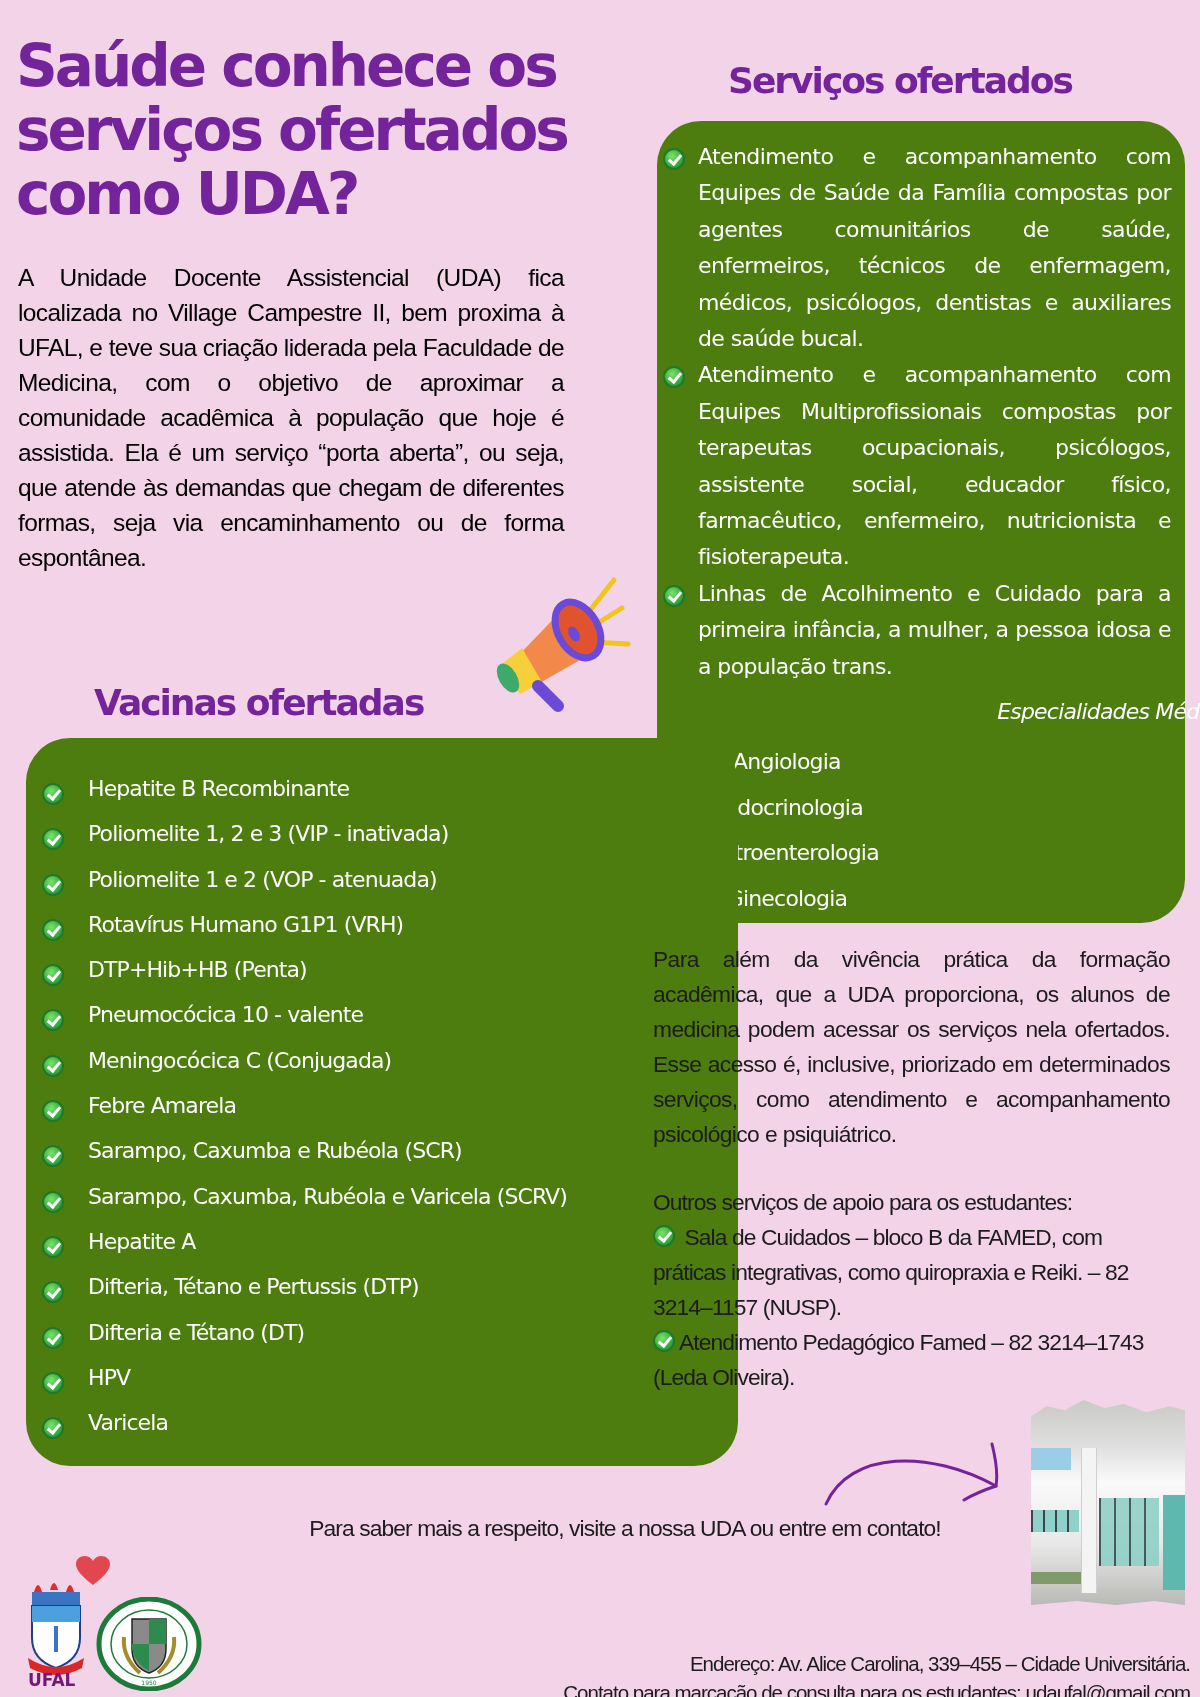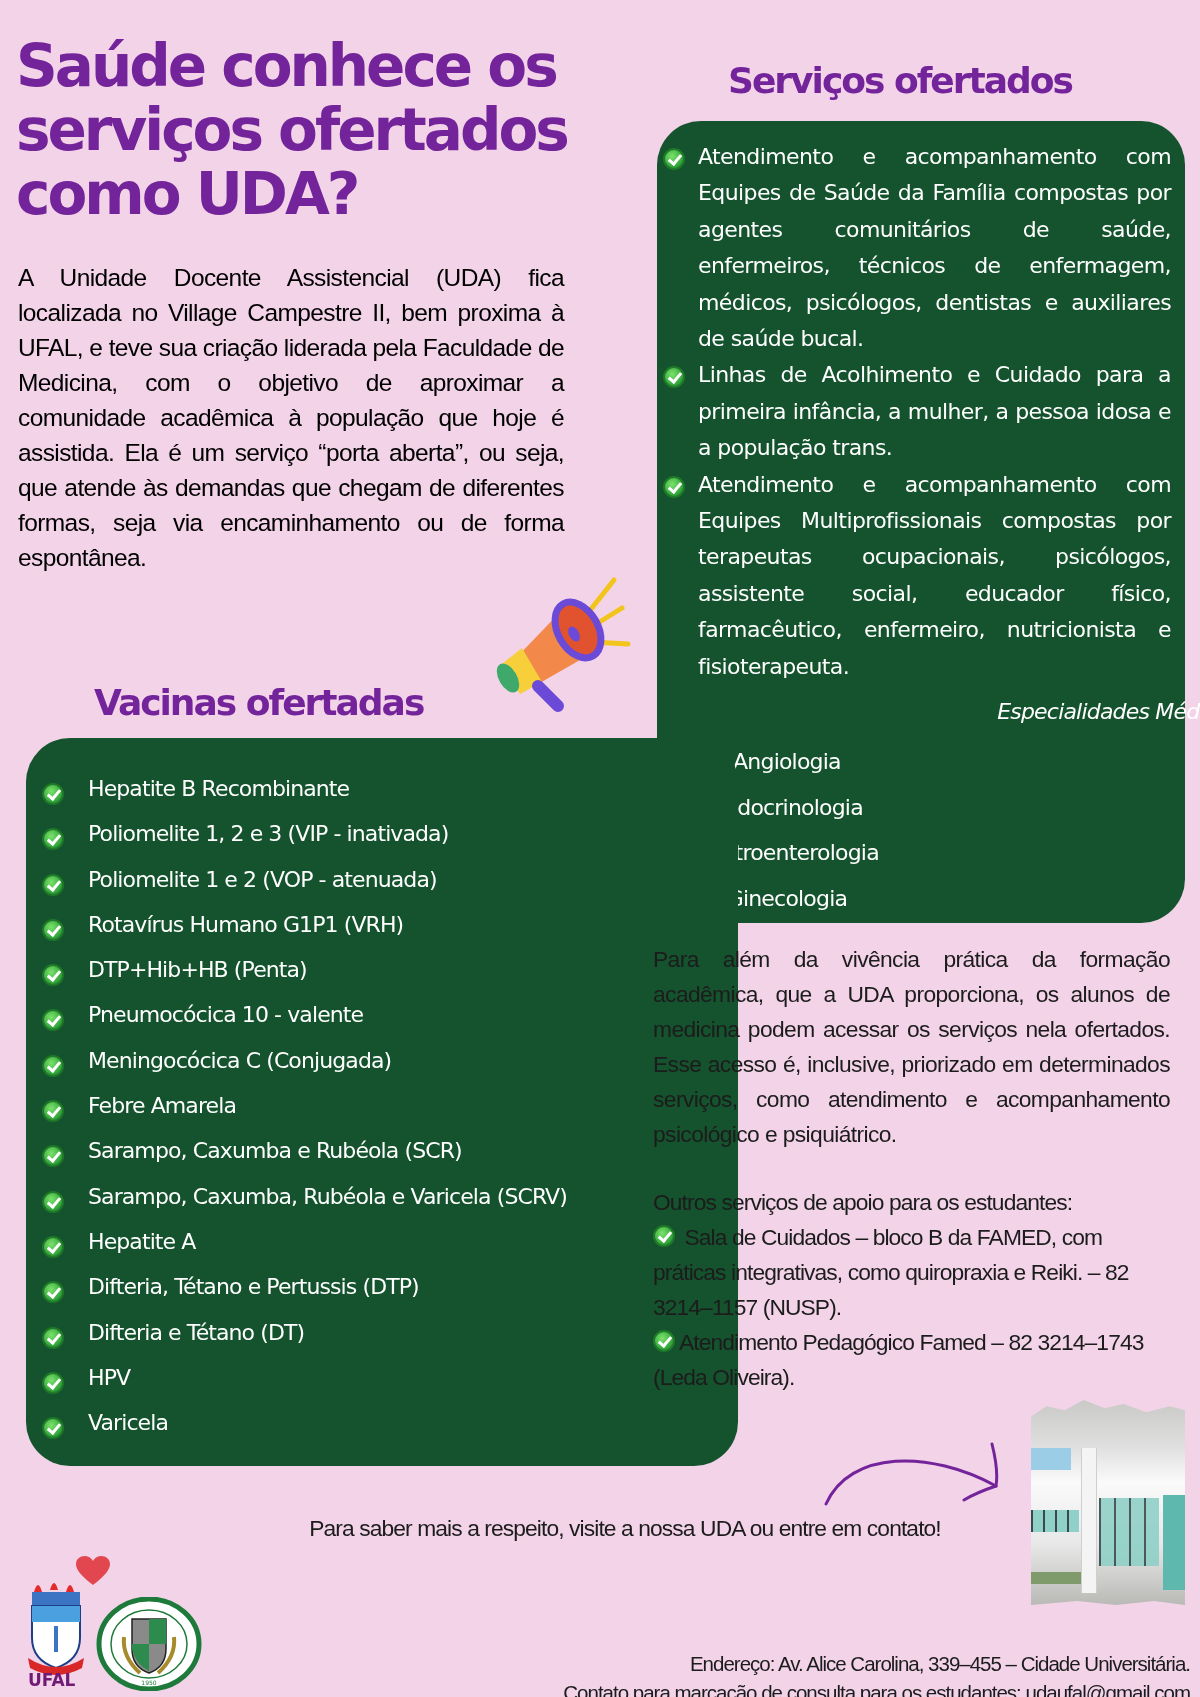--- a/index.html
+++ b/index.html
@@ -21,21 +21,21 @@
     font-size: 24.5px; line-height: 35px; text-align: justify;
     letter-spacing: -0.6px; color: #000000;
   }
   .sec-title {
     font-family: "DejaVu Sans", sans-serif; font-weight: bold;
     color: #73249a; letter-spacing: -2px;
   }
   .services-title { left: 728px; top: 60px; font-size: 36px; }
   .vacinas-title { left: 94px; top: 682px; font-size: 36px; }
 
-  .purple-box { background: #14532d; border-radius: 44px; color: #fff; }
+  .purple-box { background: #4d7c0f; border-radius: 44px; color: #fff; }
   .services-box { left: 657px; top: 121px; width: 528px; height: 802px; }
   .vacinas-box { left: 26px; top: 738px; width: 712px; height: 728px; }
 
   .svc-list { position: absolute; left: 0; top: 18px; width: 528px; }
   .svc-item { position: relative; padding-left: 41px; padding-right: 14px; margin-bottom: 0; }
   .svc-item .txt {
     display: block; font-family: "DejaVu Sans", sans-serif;
     font-size: 22px; line-height: 36.4px; text-align: justify;
     text-align-last: left; letter-spacing: -0.6px; color: #fff;
   }
@@ -144,25 +144,25 @@
 <h2 class="abs sec-title services-title" style="margin:0">Serviços ofertados</h2>
 
 <div class="abs purple-box services-box">
   <div class="svc-list">
     <div class="svc-item">
       <span class="check"></span>
       <span class="txt">Atendimento e acompanhamento com Equipes de Saúde da Família compostas por agentes comunitários de saúde, enfermeiros, técnicos de enfermagem, médicos, psicólogos, dentistas e auxiliares de saúde bucal.</span>
     </div>
     <div class="svc-item">
       <span class="check"></span>
-      <span class="txt">Linhas de Acolhimento e Cuidado para a primeira infância, a mulher, a pessoa idosa e a população trans.</span>
+      <span class="txt">Atendimento e acompanhamento com Equipes Multiprofissionais compostas por terapeutas ocupacionais, psicólogos, assistente social, educador físico, farmacêutico, enfermeiro, nutricionista e fisioterapeuta.</span>
     </div>
     <div class="svc-item">
       <span class="check"></span>
-      <span class="txt">Atendimento e acompanhamento com Equipes Multiprofissionais compostas por terapeutas ocupacionais, psicólogos, assistente social, educador físico, farmacêutico, enfermeiro, nutricionista e fisioterapeuta.</span>
+      <span class="txt">Linhas de Acolhimento e Cuidado para a primeira infância, a mulher, a pessoa idosa e a população trans.</span>
     </div>
   </div>
   <div class="spec-title">Especialidades Médicas:</div>
   <div class="spec-col c1">
     <div>Angiologia</div>
     <div>Endocrinologia</div>
     <div>Gastroenterologia</div>
     <div>Ginecologia</div>
   </div>
 </div>

